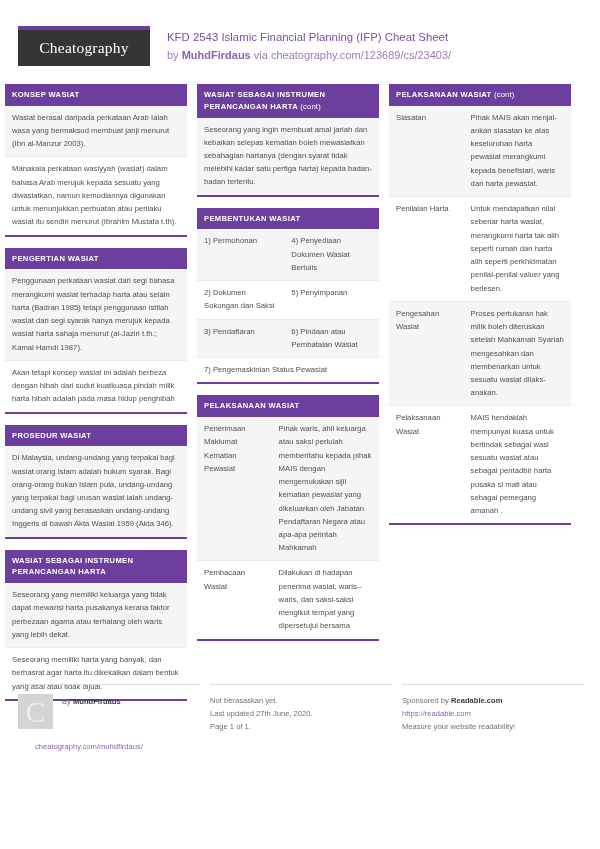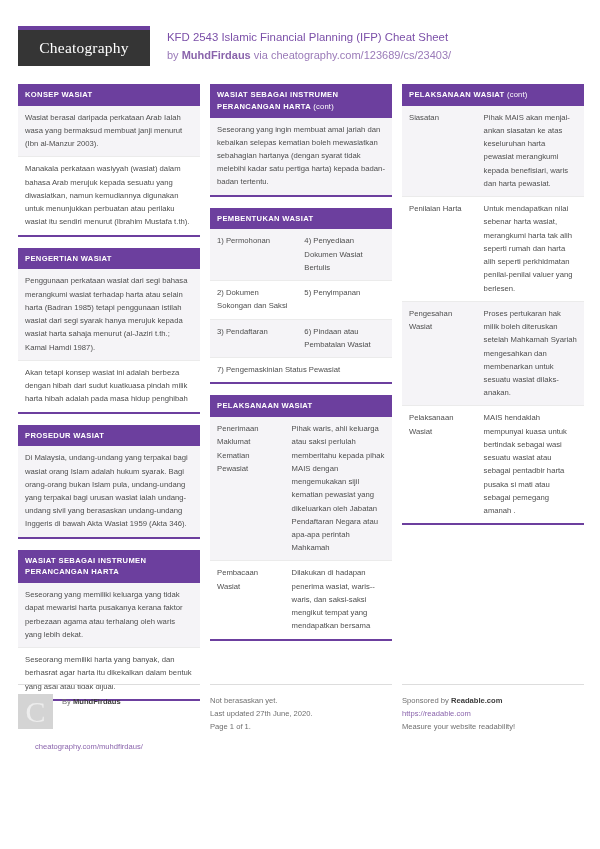--- a/index.html
+++ b/index.html
@@ -59,21 +59,21 @@
     font-size: 11px;
     line-height: 1.5;
     margin-top: 2px;
     white-space: nowrap;
   }
   .sheet-byline b { color: #8a64ac; font-weight: bold; }
 
   
   .columns {
     position: absolute;
-    left: 18px;
+    left: 5px;
     top: 84px;
     width: 566px;
     display: flex;
     gap: 10px;
     align-items: flex-start;
   }
   .col { width: 182px; flex: 0 0 182px; }
 
   
   .card {
@@ -253,21 +253,21 @@
       <div class="card">
         <div class="card-head">PELAKSANAAN WASIAT</div>
         <table class="kv">
           <tbody>
               <tr class="alt">
             <td class="k">Penerimaan Maklumat Kematian Pewasiat</td>
             <td class="v">Pihak waris, ahli keluarga atau saksi perlulah member­itahu kepada pihak MAIS dengan mengemukakan sijil kematian pewasiat yang dikeluarkan oleh Jabatan Pendaftaran Negara atau apa-apa perintah Mahkamah</td>
           </tr>
           <tr>
             <td class="k">Pembacaan Wasiat</td>
-            <td class="v">Dilakukan di hadapan penerima wasiat, waris--waris, dan saksi-saksi mengikut tempat yang mendapatkan bersama</td>
+            <td class="v">Dilakukan di hadapan penerima wasiat, waris--waris, dan saksi-saksi mengikut tempat yang dipersetujui bersama</td>
           </tr>
         </tbody>
           </table>
       </div>
 
     </div>
 
     <div class="col">
 
       <div class="card">

